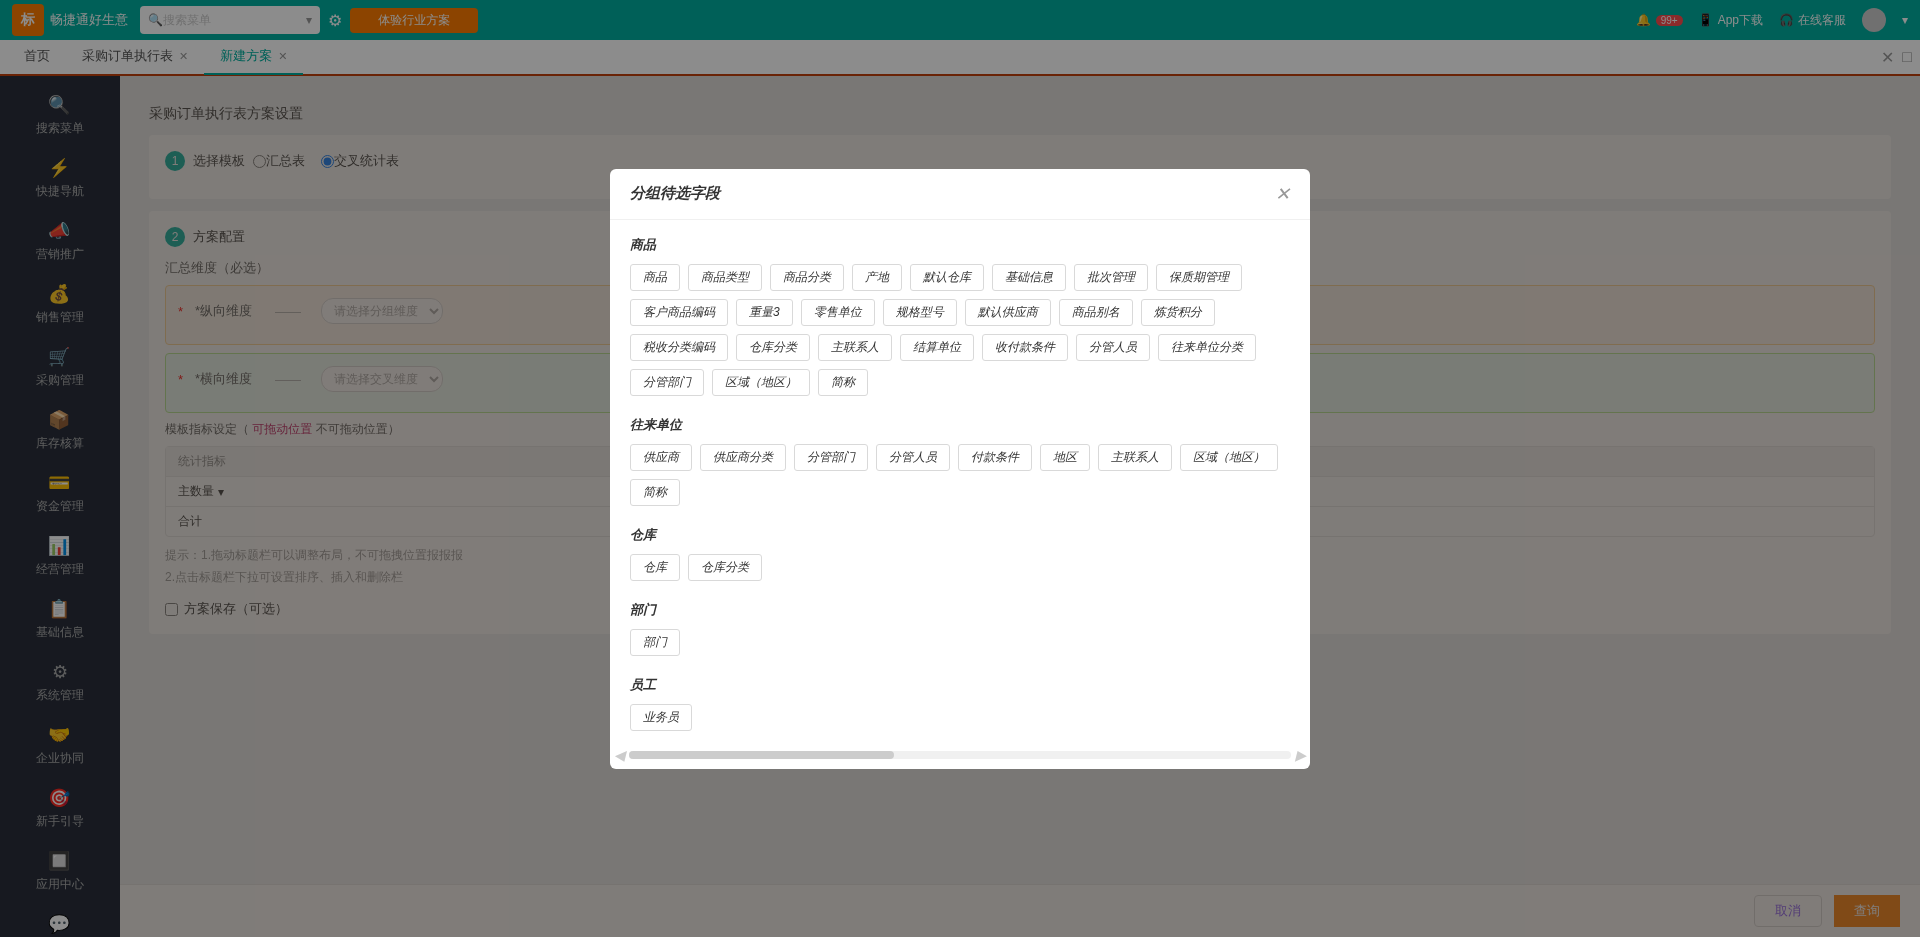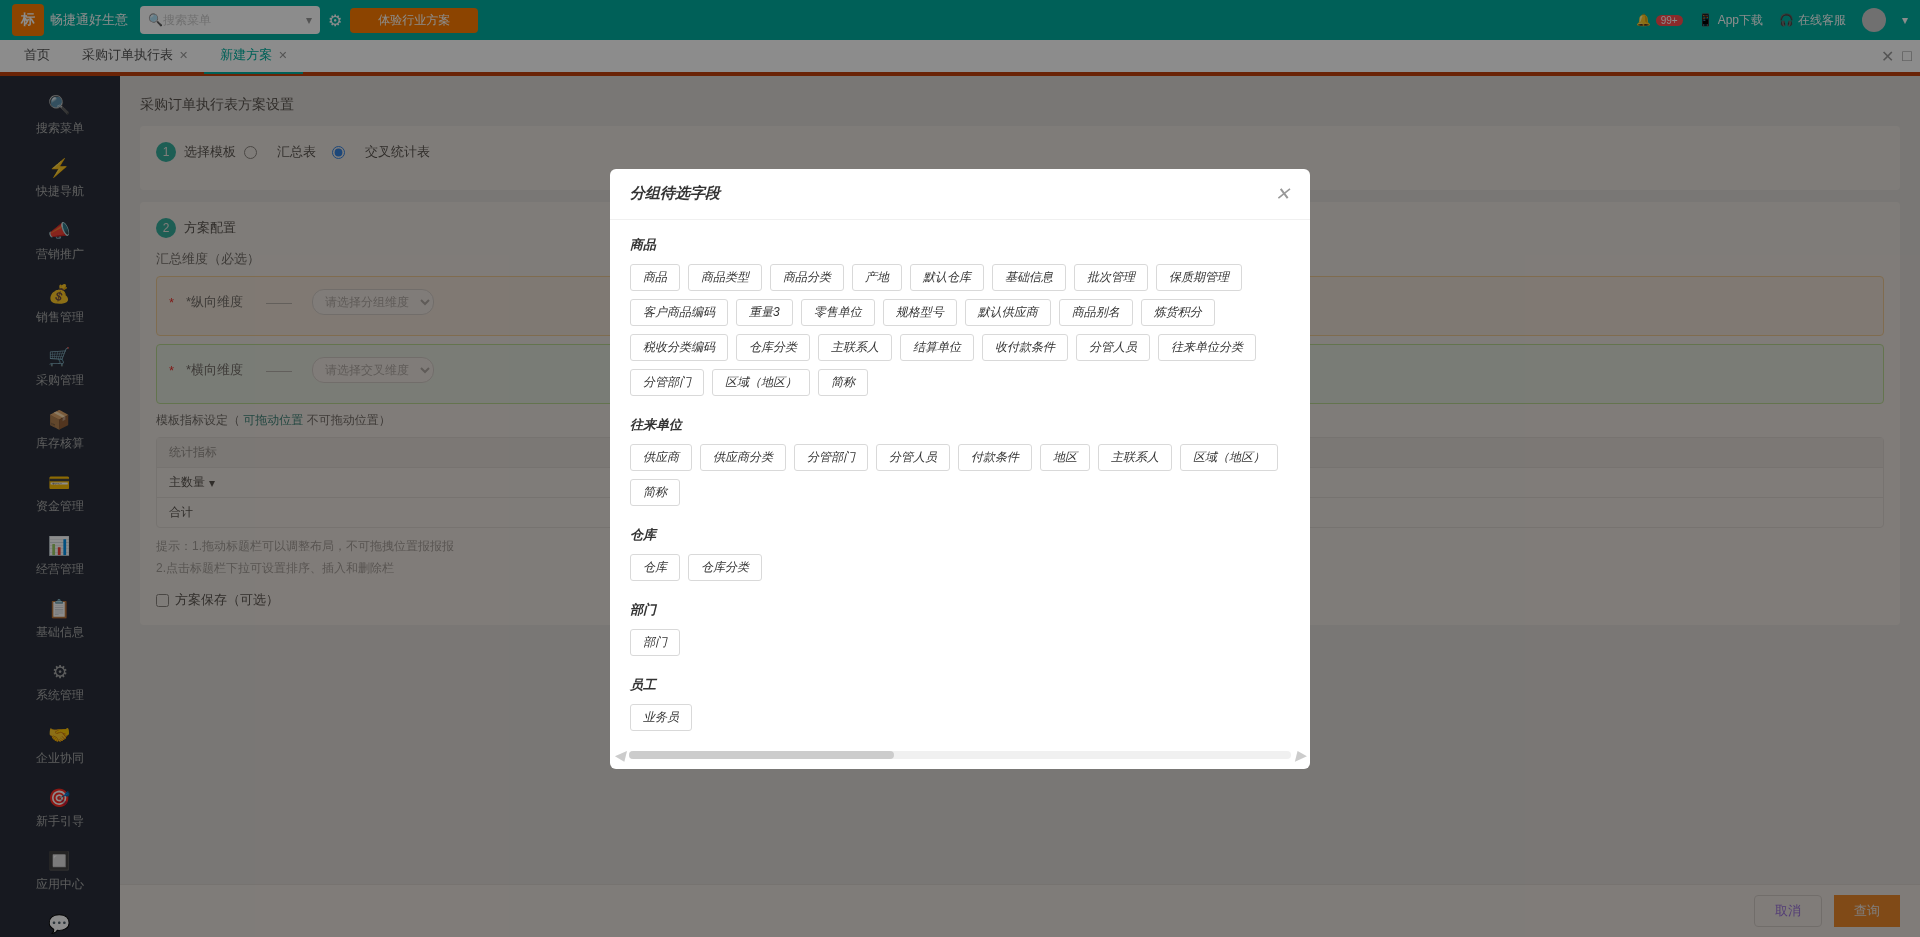--- a/index.html
+++ b/index.html
@@ -61,21 +61,21 @@
       padding: 0 5px;
       font-size: 10px;
     }
     .avatar { width: 24px; height: 24px; background: #ccc; border-radius: 50%; }
 
     
     .tab-bar {
       background: white;
       display: flex;
       align-items: center;
-      border-bottom: 4px solid #c2410c;
+      border-bottom: 2px solid #c2410c;
       padding: 13px 8px;
       height: 36px;
     }
     .tab-item {
       padding: 0 16px;
       height: 36px;
       display: flex; align-items: center;
       cursor: pointer;
       font-size: 13px;
       color: #555;
@@ -108,21 +108,21 @@
       cursor: pointer;
       color: #aaa;
       font-size: 12px;
       gap: 4px;
     }
     .sidebar-item .s-icon { font-size: 18px; }
 
     
     .main-content {
       flex: 1;
-      padding: 20px;
+      padding: 29px;
       overflow-y: auto;
       position: relative;
     }
     .page-title { font-size: 14px; color: #333; margin-bottom: 12px; }
 
     .section-card {
       background: white;
       border-radius: 4px;
       padding: 16px;
       margin-bottom: 12px;
@@ -133,21 +133,21 @@
     }
     .step-num {
       width: 20px; height: 20px;
       background: #00b0a0;
       color: white;
       border-radius: 50%;
       display: flex; align-items: center; justify-content: center;
       font-size: 12px;
     }
     .radio-group { display: flex; gap: 16px; align-items: center; }
-    .radio-label { display: flex; align-items: center; gap: 20px; cursor: pointer; font-size: 13px; }
+    .radio-label { display: flex; align-items: center; gap: 0; cursor: pointer; font-size: 13px; }
 
     .form-row { display: flex; align-items: center; gap: 12px; margin-bottom: 8px; }
     .form-label { color: #555; font-size: 13px; min-width: 80px; }
     .form-select {
       border: 1px solid #d9d9d9;
       border-radius: 12px;
       padding: 4px 8px;
       font-size: 12px;
       background: white;
       color: #aaa;
@@ -418,21 +418,21 @@
           <span style="min-width:60px; color:#555;">*横向维度</span>
           <span style="margin:0 8px; color:#aaa">——</span>
           <select class="form-select">
             <option>请选择交叉维度</option>
           </select>
         </div>
       </div>
 
       <div class="drag-section">
         <span>模板指标设定（</span>
-        <span style="color:#0f766e">可拖动位置</span>
+        <span style="color:#be185d">可拖动位置</span>
         <span>  不可拖动位置）</span>
       </div>
 
       <div style="margin-top:8px; border:1px solid #e8e8e8; border-radius:4px;">
         <div style="background:#f5f5f5; padding:6px 12px; font-size:12px; color:#888; border-bottom:1px solid #e8e8e8;">
           <span>统计指标</span>
         </div>
         <div style="display:flex; gap:0;">
           <div style="flex:1; padding:6px 12px; border-right:1px solid #e8e8e8; font-size:12px; display:flex; align-items:center; gap:4px;">
             <span>主数量</span>

